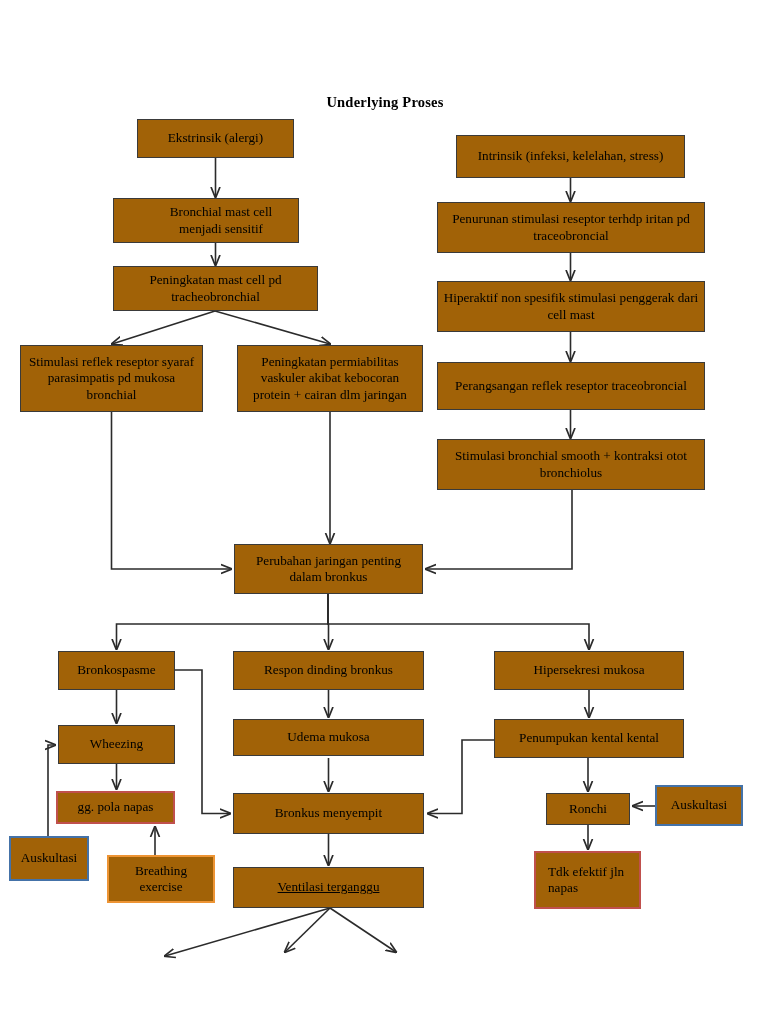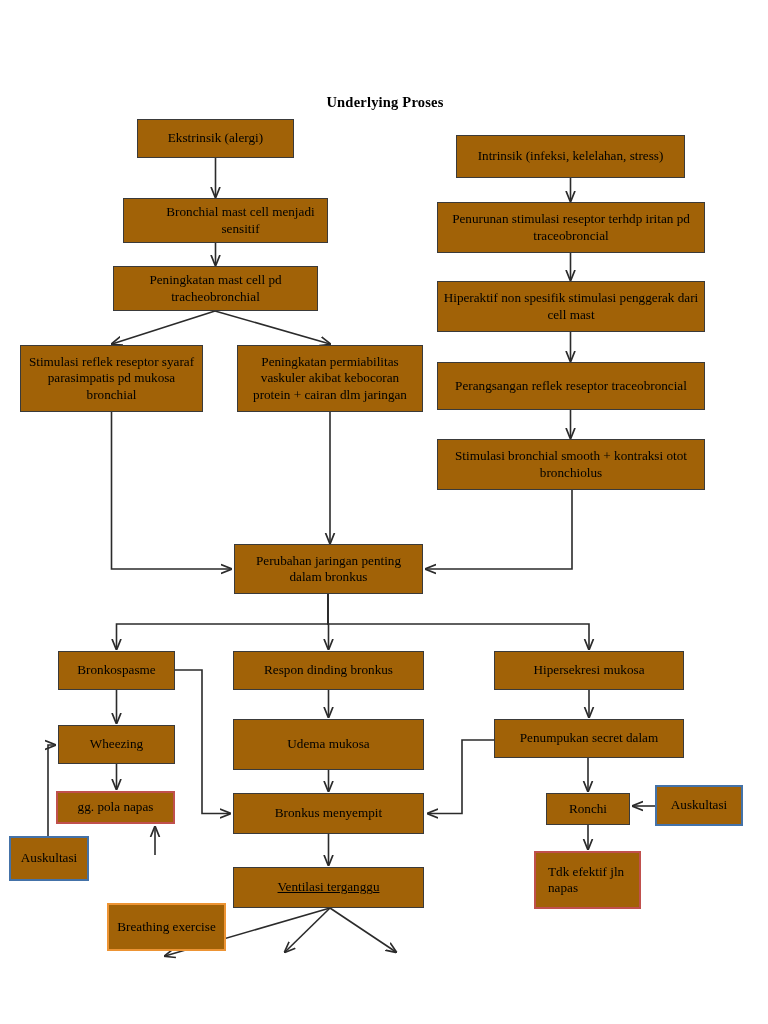--- a/index.html
+++ b/index.html
@@ -67,21 +67,21 @@
       </g>
   </svg>
 
   <div id="nodes-layer">
       <div class="node thin" style="left: 137px; top: 119px; width: 157px; height: 39px;">
         <span>Ekstrinsik (alergi)</span>
       </div>
       <div class="node thin" style="left: 456px; top: 135px; width: 229px; height: 43px;">
         <span>Intrinsik (infeksi, kelelahan, stress)</span>
       </div>
-      <div class="node thin" style="left: 123px; top: 198px; width: 205px; height: 45px; padding-left: 34px;">
+      <div class="node thin" style="left: 113px; top: 198px; width: 186px; height: 45px; padding-left: 34px;">
         <span>Bronchial  mast cell menjadi sensitif</span>
       </div>
       <div class="node thin" style="left: 437px; top: 202px; width: 268px; height: 51px;">
         <span>Penurunan stimulasi reseptor terhdp iritan pd traceobroncial</span>
       </div>
       <div class="node thin" style="left: 113px; top: 266px; width: 205px; height: 45px;">
         <span>Peningkatan mast cell pd tracheobronchial</span>
       </div>
       <div class="node thin" style="left: 437px; top: 281px; width: 268px; height: 51px;">
         <span>Hiperaktif non spesifik stimulasi penggerak dari cell mast</span>
@@ -106,42 +106,42 @@
       </div>
       <div class="node thin" style="left: 233px; top: 651px; width: 191px; height: 39px;">
         <span>Respon dinding bronkus</span>
       </div>
       <div class="node thin" style="left: 494px; top: 651px; width: 190px; height: 39px;">
         <span>Hipersekresi mukosa</span>
       </div>
       <div class="node thin" style="left: 58px; top: 725px; width: 117px; height: 39px;">
         <span>Wheezing</span>
       </div>
-      <div class="node thin" style="left: 233px; top: 719px; width: 191px; height: 51px;">
+      <div class="node thin" style="left: 233px; top: 719px; width: 191px; height: 37px;">
         <span>Udema mukosa</span>
       </div>
       <div class="node thin" style="left: 494px; top: 719px; width: 190px; height: 39px;">
-        <span>Penumpukan secret dalam</span>
+        <span>Penumpukan kental kental</span>
       </div>
       <div class="node red" style="left: 56px; top: 791px; width: 119px; height: 33px;">
         <span>gg. pola napas</span>
       </div>
       <div class="node thin" style="left: 233px; top: 793px; width: 191px; height: 41px;">
         <span>Bronkus menyempit</span>
       </div>
       <div class="node thin" style="left: 546px; top: 793px; width: 84px; height: 32px;">
         <span>Ronchi</span>
       </div>
       <div class="node blue" style="left: 655px; top: 785px; width: 88px; height: 41px;">
         <span>Auskultasi</span>
       </div>
       <div class="node blue" style="left: 9px; top: 836px; width: 80px; height: 45px;">
         <span>Auskultasi</span>
       </div>
-      <div class="node orange" style="left: 107px; top: 855px; width: 119px; height: 48px; margin-top: 48px;">
+      <div class="node orange" style="left: 107px; top: 855px; width: 108px; height: 48px;">
         <span>Breathing exercise</span>
       </div>
       <div class="node thin" style="left: 233px; top: 867px; width: 191px; height: 41px; text-decoration: underline;">
         <span>Ventilasi terganggu</span>
       </div>
       <div class="node red lefttext" style="left: 534px; top: 851px; width: 107px; height: 58px;">
         <span>Tdk efektif jln napas</span>
       </div>
     </div>
 </div>

